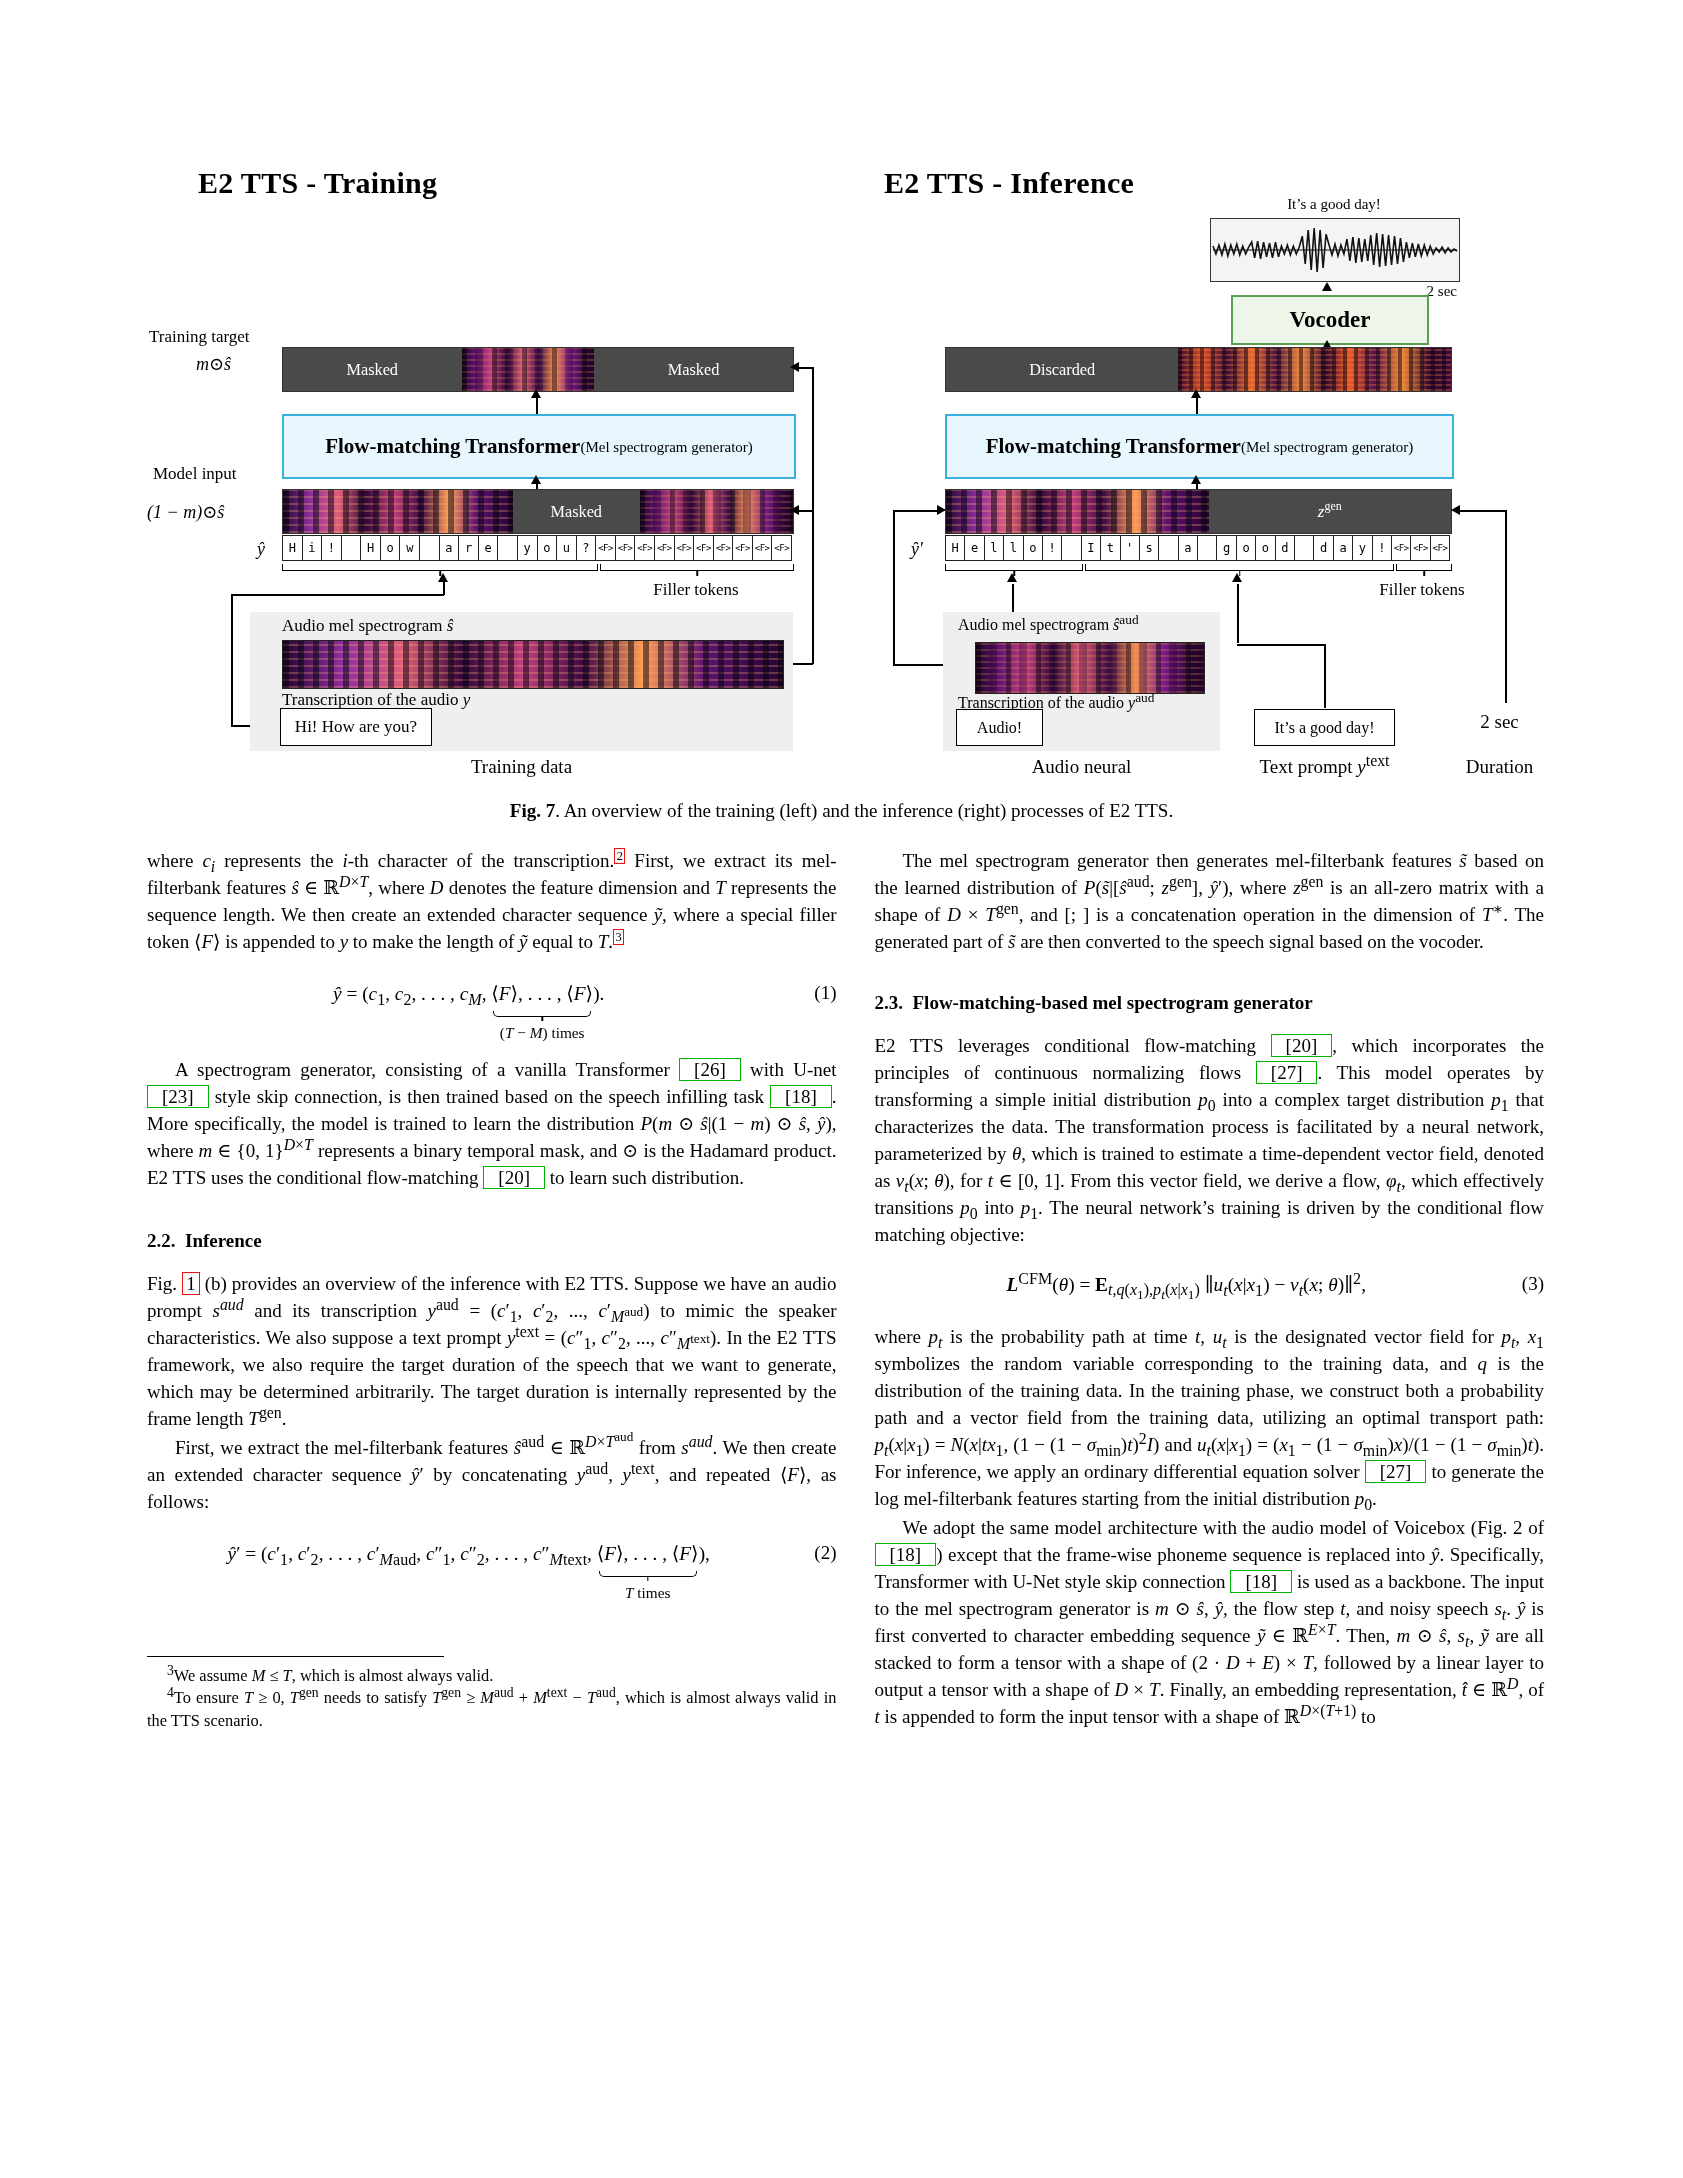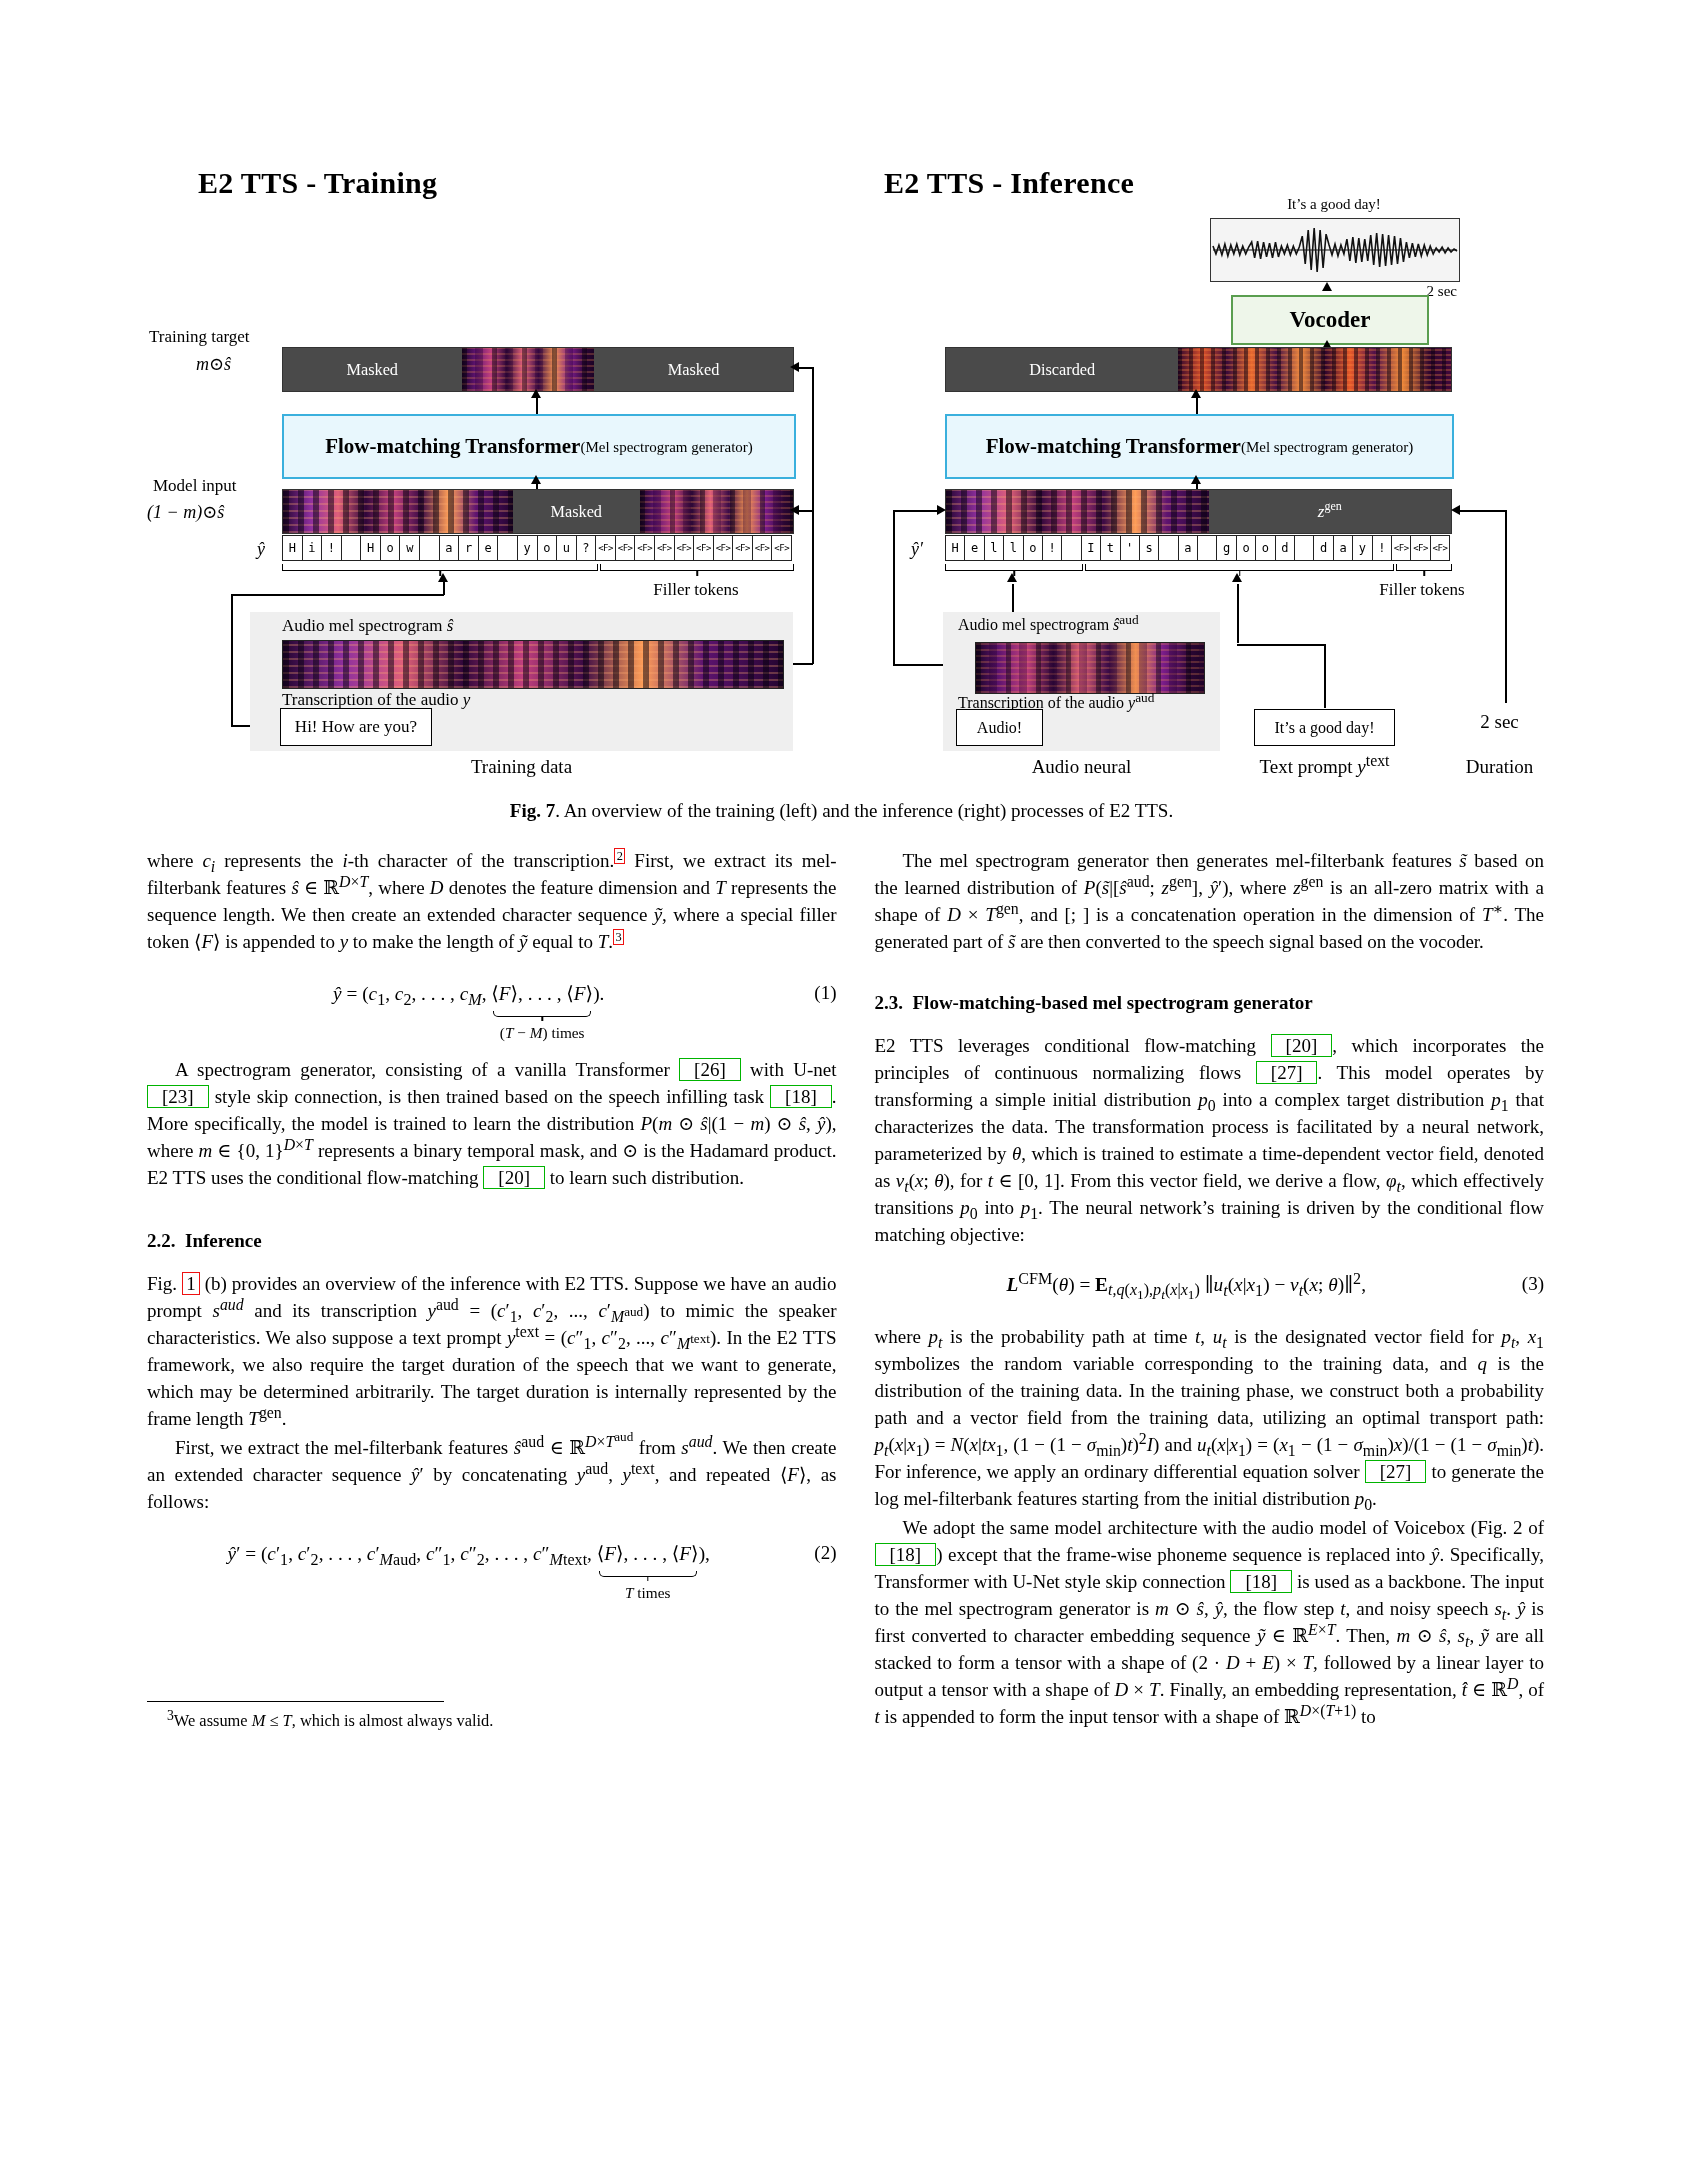--- a/index.html
+++ b/index.html
@@ -95,21 +95,21 @@
   <div class="abs ah-up" style="left:531px;top:389px;"></div>
 
   <div class="abs fmtbox" style="left:282px;top:414px;width:510px;height:61px;">
     <div class="t1">Flow-matching Transformer</div>
     <div class="t2">(Mel spectrogram generator)</div>
   </div>
 
   <div class="abs vline" style="left:536px;top:482px;height:8px;"></div>
   <div class="abs ah-up" style="left:531px;top:475px;"></div>
 
-  <div class="abs lbl" style="left:153px;top:476px;">Model input</div>
+  <div class="abs lbl" style="left:153px;top:464px;">Model input</div>
   <div class="abs lbl-math" style="left:147px;top:501px;">(1 − <i>m</i>)⊙<i>ŝ</i></div>
 
   <div class="abs bar" style="left:282px;top:489px;width:510px;height:43px;">
     <div class="spec spec-b" style="width:45%;"></div>
     <div class="seg-dark" style="width:25%;">Masked</div>
     <div class="spec" style="width:30%;"></div>
   </div>
 
   <div class="abs lbl-math" style="left:257px;top:539px;"><i>ŷ</i></div>
   <div class="abs cellrow" style="left:282px;top:535px;width:510px;height:26px;">
@@ -282,20 +282,21 @@
     <h3 class="sec">2.2.&nbsp;&nbsp;Inference</h3>
     <p>Fig. <span class="figref">1</span> (b) provides an overview of the inference with E2 TTS. Suppose we have an audio prompt <i>s</i><sup><i>aud</i></sup> and its transcription <i>y</i><sup>aud</sup> = (<i>c</i>′<sub>1</sub>, <i>c</i>′<sub>2</sub>, ..., <i>c</i>′<sub><i>M</i><sup>aud</sup></sub>) to mimic the speaker characteristics.  We also suppose a text prompt <i>y</i><sup>text</sup> = (<i>c</i>″<sub>1</sub>, <i>c</i>″<sub>2</sub>, ..., <i>c</i>″<sub><i>M</i><sup>text</sup></sub>). In the E2 TTS framework, we also require the target duration of the speech that we want to generate, which may be determined arbitrarily. The target duration is internally represented by the frame length <i>T</i><sup>gen</sup>.</p>
     <p class="indent">First, we extract the mel-filterbank features <i>ŝ</i><sup>aud</sup> ∈ ℝ<sup><i>D</i>×<i>T</i><sup>aud</sup></sup> from <i>s</i><sup><i>aud</i></sup>.  We then create an extended character sequence <i>ŷ</i>′ by concatenating <i>y</i><sup>aud</sup>, <i>y</i><sup>text</sup>, and repeated ⟨<i>F</i>⟩, as follows:</p>
     <div class="eq">
       <div class="eq-body"><i>ŷ</i>′ = (<i>c</i>′<sub>1</sub>, <i>c</i>′<sub>2</sub>, . . . , <i>c</i>′<sub><i>M</i>aud</sub>, <i>c</i>″<sub>1</sub>, <i>c</i>″<sub>2</sub>, . . . , <i>c</i>″<sub><i>M</i>text</sub>, <span class="ubwrap">⟨<i>F</i>⟩, . . . , ⟨<i>F</i>⟩<span class="ubrace"></span><span class="ublabel"><i>T</i> times</span></span>),</div>
       <div class="eq-num">(2)</div>
     </div>
     <div class="fnblock">
       <div class="fnrule"></div>
       <p><sup>3</sup>We assume <i>M</i> ≤ <i>T</i>, which is almost always valid.</p>
+      <p><sup>4</sup>To ensure <i>T</i> ≥ 0, <i>T</i><sup>gen</sup> needs to satisfy <i>T</i><sup>gen</sup> ≥ <i>M</i><sup>aud</sup> + <i>M</i><sup>text</sup> − <i>T</i><sup>aud</sup>, which is almost always valid in the TTS scenario.</p>
     </div>
   </div>
 
   <div class="col col-right">
     <p class="indent">The mel spectrogram generator then generates mel-filterbank features <i>s̃</i> based on the learned distribution of <i>P</i>(<i>s̃</i>|[<i>ŝ</i><sup>aud</sup>; <i>z</i><sup>gen</sup>], <i>ŷ</i>′), where <i>z</i><sup>gen</sup> is an all-zero matrix with a shape of <i>D</i> × <i>T</i><sup>gen</sup>, and [; ] is a concatenation operation in the dimension of <i>T</i><sup>∗</sup>.  The generated part of <i>s̃</i> are then converted to the speech signal based on the vocoder.</p>
     <h3 class="sec">2.3.&nbsp;&nbsp;Flow-matching-based mel spectrogram generator</h3>
     <p>E2 TTS leverages conditional flow-matching <span class="cite">[20]</span>, which incorporates the principles of continuous normalizing flows <span class="cite">[27]</span>.  This model operates by transforming a simple initial distribution <i>p</i><sub>0</sub> into a complex target distribution <i>p</i><sub>1</sub> that characterizes the data.  The transformation process is facilitated by a neural network, parameterized by <i>θ</i>, which is trained to estimate a time-dependent vector field, denoted as <i>v<sub>t</sub></i>(<i>x</i>; <i>θ</i>), for <i>t</i> ∈ [0, 1].  From this vector field, we derive a flow, <i>φ<sub>t</sub></i>, which effectively transitions <i>p</i><sub>0</sub> into <i>p</i><sub>1</sub>.  The neural network’s training is driven by the conditional flow matching objective:</p>
     <div class="eq" style="margin-bottom:26px;">
       <div class="eq-body"><b><i>L</i></b><sup>CFM</sup>(<i>θ</i>) = <b>E</b><sub><i>t</i>,<i>q</i>(<i>x</i><sub>1</sub>),<i>p<sub>t</sub></i>(<i>x</i>|<i>x</i><sub>1</sub>)</sub> ∥<i>u<sub>t</sub></i>(<i>x</i>|<i>x</i><sub>1</sub>) − <i>v<sub>t</sub></i>(<i>x</i>; <i>θ</i>)∥<sup>2</sup>,</div>
       <div class="eq-num">(3)</div>

